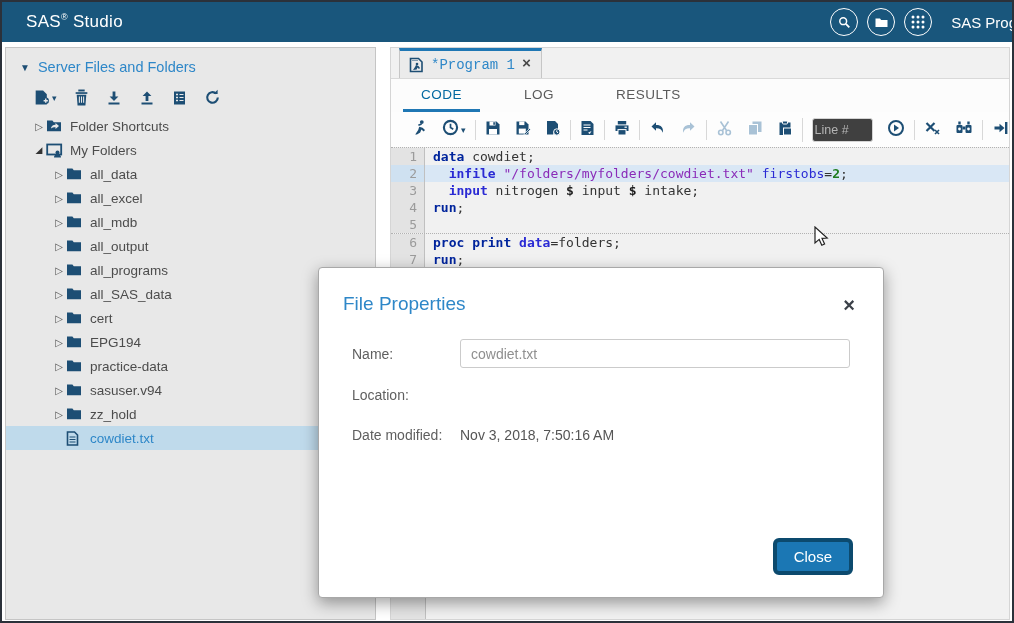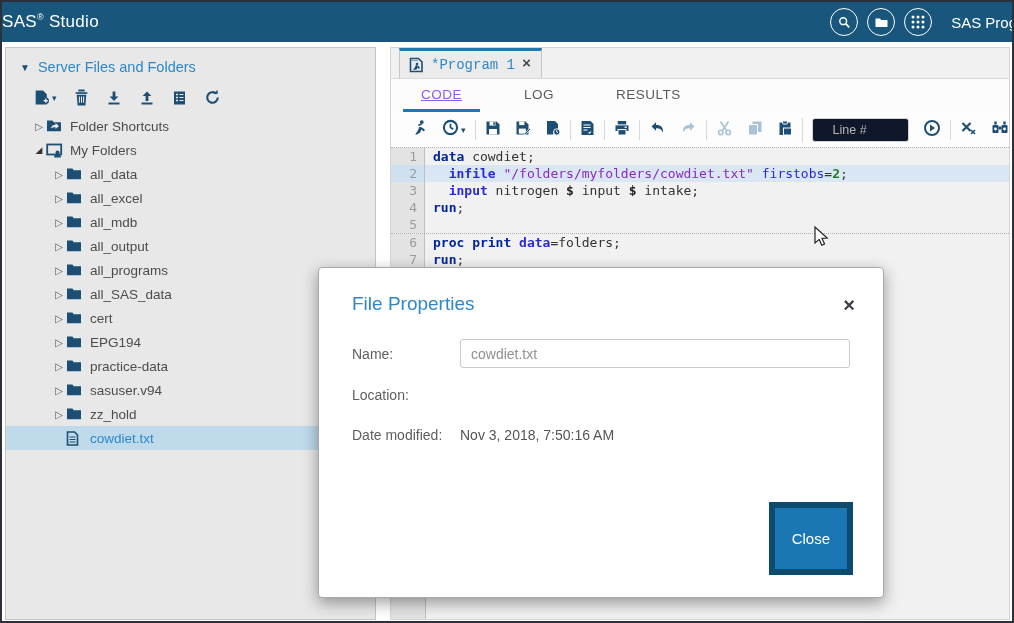--- a/index.html
+++ b/index.html
@@ -1,21 +1,21 @@
 <!DOCTYPE html>
 <html><head>
 <meta charset="utf-8">
 <style>
   html,body{margin:0;padding:0;background:#888;}
   .frame{position:relative;width:1014px;height:623px;box-sizing:border-box;border:2px solid #2b313a;
          background:#fff;overflow:hidden;font-family:"Liberation Sans",sans-serif;}
   
   .topbar{position:absolute;left:0;top:0;right:0;height:40px;background:#19567C;display:flex;
           align-items:center;color:#fff;}
-  .brand{font-size:17px;margin-left:0;letter-spacing:.3px;flex:0 0 auto;}
+  .brand{font-size:17px;margin-left:24px;letter-spacing:.3px;flex:0 0 auto;}
   .brand sup{font-size:9px;}
   .topbar-right{margin-left:auto;display:flex;align-items:center;gap:9px;margin-right:-10px;}
   .circle-icn{width:26px;height:26px;border-radius:50%;border:1.6px solid #fff;display:flex;
               align-items:center;justify-content:center;cursor:pointer;}
   .circle-icn svg{display:block;}
   .session-label{font-size:15px;margin-left:10px;white-space:nowrap;}
   
   .sidebar{position:absolute;left:3px;top:45px;width:371px;bottom:1px;background:#E8E8E8;
            border:1px solid #C5C5C5;box-sizing:border-box;}
   .main{position:absolute;left:388px;top:45px;right:2px;bottom:1px;background:#fff;
@@ -40,29 +40,29 @@
   .doc-tab{margin-left:8px;display:flex;align-items:center;gap:7px;padding:0 10px 0 9px;background:#EBEBEB;
            border-left:1px solid #C6C6C6;border-right:1px solid #C6C6C6;border-top:3px solid #1F77B4;
            box-sizing:border-box;cursor:pointer;}
   .doc-tab .lbl{color:#2E87C8;font-size:14px;}
   .doc-tab .close{color:#4a4a4a;font-size:15px;font-weight:bold;cursor:pointer;line-height:1;}
   .doc-tab .icn{color:#1D4E74;display:flex;}
   
   .subtabs{height:33px;background:#FCFCFC;display:flex;align-items:stretch;padding-left:12px;flex:0 0 auto;}
   .subtab{display:flex;align-items:center;padding:0 18px;font-size:13.5px;color:#5a5a5a;
           letter-spacing:.5px;cursor:pointer;margin-right:26px;border-bottom:3px solid transparent;box-sizing:border-box;}
-  .subtab.active{color:#8b5cf6;border-bottom-color:#1F77B4;text-decoration:underline;}
+  .subtab.active{color:#0369a1;border-bottom-color:#1F77B4;}
   
   .ed-toolbar{height:35px;background:#FDFDFD;display:flex;align-items:center;padding-left:12px;flex:0 0 auto;}
   .tb-group{display:flex;align-items:center;gap:14px;padding:0 9px;}
   .tb-group + .tb-group{border-left:1px solid #D8D8D8;}
   .tb-btn{color:#1D4E74;cursor:pointer;display:flex;align-items:center;}
   .tb-btn.disabled{color:#A9C2D6;cursor:default;}
   .line-input{width:55px;height:22px;border:1px solid #D4D4D4;border-radius:3px;color:#999;
-              font-size:12.5px;padding:0 20px;background:#0f172a;}
+              font-size:12.5px;padding:0 2px;background:#404040;}
   .line-input::placeholder{color:#B4B4B4;}
   
   .editor{flex:1;display:flex;flex-direction:column;background:#F1F1F1;overflow:hidden;
           font-family:"DejaVu Sans Mono","Liberation Mono",monospace;font-size:13px;}
   .code-line{display:flex;height:17px;line-height:17px;}
   .code-line.sep{border-top:1px dotted #B2B2B2;}
   .code-line .gut{width:34px;flex:0 0 auto;background:#E3E3E3;border-right:1px solid #C0C0C0;
                   color:#9B9B9B;text-align:right;padding-right:7px;box-sizing:border-box;}
   .code-line .src{flex:1;padding-left:8px;white-space:pre;color:#333;}
   .code-line.hl{background:#D9E7F5;}
@@ -72,32 +72,32 @@
   .tok-step{color:#00249C;font-weight:bold;}
   .tok-stmt{color:#2A2AD4;font-weight:bold;}
   .tok-opt{color:#2A2AD4;}
   .tok-str{color:#8A2BB8;}
   .tok-num{color:#1F7D1F;font-weight:bold;}
   .tok-sym{color:#1a1a1a;font-weight:bold;}
   
   .dialog{position:absolute;left:316px;top:265px;width:566px;height:331px;background:#fff;
           border:1px solid #A8A8A8;border-radius:4px;box-shadow:0 5px 16px rgba(0,0,0,.38);
           box-sizing:border-box;}
-  .dlg-head{display:flex;align-items:flex-start;padding:25px 28px 0 33px;}
+  .dlg-head{display:flex;align-items:flex-start;padding:25px 28px 0 24px;}
   .dlg-title{color:#2E87C8;font-size:19px;flex:1;}
   .dlg-close{color:#3B4149;font-size:20px;font-weight:bold;line-height:1;cursor:pointer;margin-top:2px;}
   .dlg-body{padding:24px 33px 0 33px;}
   .dlg-row{display:flex;align-items:center;margin-bottom:13px;min-height:27px;}
   .dlg-label{width:108px;flex:0 0 auto;color:#5f5f5f;font-size:14px;}
   .dlg-input{width:372px;height:27px;border:1px solid #CBCBCB;border-radius:3px;color:#8F8F8F;
              font-size:14px;padding:0 10px;font-family:"Liberation Sans",sans-serif;}
   .dlg-text{color:#555;font-size:14px;}
   .dlg-foot{position:absolute;right:30px;bottom:22px;}
-  .btn-primary{background:#1B77B4;border:6px solid #0c4a6e;color:#fff;font-size:15px;
-               padding:22px 17px;border-radius:0;cursor:pointer;font-family:"Liberation Sans",sans-serif;}
+  .btn-primary{background:#1B77B4;border:4px solid #0c4a6e;color:#fff;font-size:15px;
+               padding:6px 17px;border-radius:6px;cursor:pointer;font-family:"Liberation Sans",sans-serif;}
   
   .mouse-cursor{position:absolute;left:812px;top:224px;pointer-events:none;}
 </style>
 </head>
 <body>
 
 <div class="frame">
 
   <div class="topbar">
     <div class="brand"><span>SAS</span><sup>®</sup><span> Studio</span></div>

